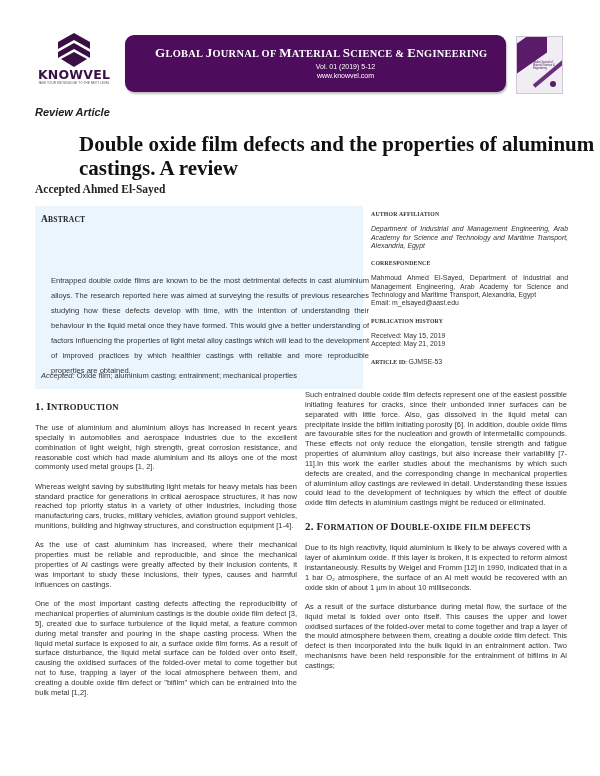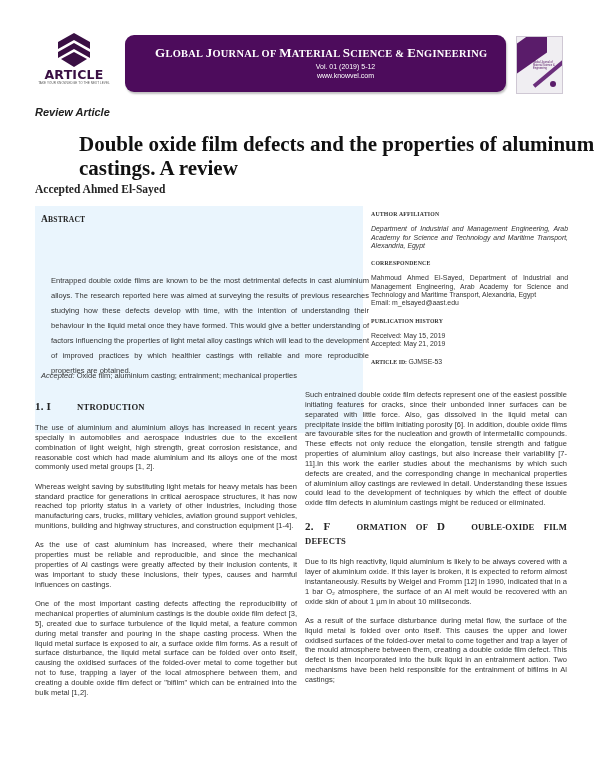--- a/index.html
+++ b/index.html
@@ -19,50 +19,50 @@
   .cover { position: absolute; left: 516px; top: 36px; width: 47px; height: 58px; background: #f0eef2; border: 1px solid #cfc8d4; overflow: hidden; }
   .cover .c-band { position: absolute; left: -6px; top: -2px; width: 36px; height: 30px; background: #5a1c6a; transform: skewY(-35deg); }
   .cover .c-stripe { position: absolute; left: 10px; top: 28px; width: 60px; height: 4px; background: #6b2e7c; transform: rotate(-40deg); }
   .cover .c-text { position: absolute; left: 16px; top: 24px; font-size: 2.6px; line-height: 3px; color: #4d0c5c; }
   .cover .c-dot { position: absolute; right: 6px; bottom: 6px; width: 6px; height: 6px; border-radius: 50%; background: #5a1c6a; }
 
   .article-type { position: absolute; left: 35px; top: 106px; font-family: Liberation Sans, sans-serif; font-style: italic; font-weight: bold; font-size: 11px; color: #222; }
   .title { position: absolute; left: 35px; top: 132px; width: 520px; font-family: "Liberation Serif", serif; font-weight: bold; font-size: 21px; line-height: 24px; color: #111; margin-left: 44px; }
   .author { position: absolute; left: 35px; top: 183px; font-family: "Liberation Serif", serif; font-weight: bold; font-size: 11.5px; color: #222; }
 
-  .abstract-box { position: absolute; left: 35px; top: 206px; width: 328px; height: 227px; background: #eaf5fd; }
+  .abstract-box { position: absolute; left: 35px; top: 206px; width: 328px; height: 183px; background: #eaf5fd; }
   .abstract-box .heading { position: absolute; left: 6px; top: 8px; font-family: "Liberation Serif", serif; font-weight: bold; font-size: 9.5px; color: #222; letter-spacing: 0.2px; }
   .abstract-box .body { position: absolute; left: 16px; top: 67px; width: 318px; font-size: 7.55px; line-height: 15px; text-align: justify; color: #333; }
   .abstract-box .keywords { position: absolute; left: 6px; top: 165px; font-size: 7.55px; color: #333; white-space: nowrap; }
   .abstract-box .keywords i { font-style: italic; }
 
   .sidebar { position: absolute; left: 371px; top: 210px; width: 197px; font-size: 6.9px; line-height: 8.3px; color: #333; }
   .sidebar .sh { font-family: "Liberation Serif", serif; font-weight: bold; font-size: 5.8px; letter-spacing: 0.2px; color: #333; margin-bottom: 7px; }
   .sidebar .sv { text-align: justify; margin-bottom: 9px; }
   .sidebar .sv.it { font-style: italic; }
   .sidebar .artid { font-family: "Liberation Serif", serif; font-weight: bold; font-size: 5.8px; }
   .sidebar .artid span { font-family: "Liberation Sans", sans-serif; font-weight: normal; font-size: 6.9px; }
 
   .col { position: absolute; width: 262px; font-size: 7.55px; line-height: 9.85px; color: #333; text-align: justify; }
   .col p { margin-bottom: 9.5px; }
   .col-left { left: 35px; top: 400px; }
   .col-right { left: 305px; top: 390px; }
   .sec-head { font-family: "Liberation Serif", serif; font-weight: bold; font-size: 11px; color: #222; margin-bottom: 9px; line-height: 13px; letter-spacing: 0.2px; }
-  .sec-head .sc { font-size: 8.6px; padding-left: 26px; }
+  .sec-head .sc { font-size: 8.6px; }
 </style>
 </head>
 <body>
 
 <div class="logo">
   <svg width="34" height="34" viewBox="0 0 34 34">
     <polygon points="17,0 33,9 33,16 17,7 1,16 1,9" fill="#3a1044"></polygon>
     <polygon points="17,10 33,19 33,25 17,16 1,25 1,19" fill="#3a1044"></polygon>
     <polygon points="17,19 30,26 17,34 4,26" fill="#3a1044"></polygon>
   </svg>
-  <div class="wordmark">ARTICLE</div>
+  <div class="wordmark">KNOWVEL</div>
   <div class="tagline">TAKE YOUR KNOWLEDGE TO THE NEXT LEVEL</div>
 </div>
 
 <div class="banner">
   <div class="jtitle">
     <span>G</span><span class="sc">LOBAL </span><span>J</span><span class="sc">OURNAL OF </span><span>M</span><span class="sc">ATERIAL </span><span>S</span><span class="sc">CIENCE &amp; </span><span>E</span><span class="sc">NGINEERING</span>
   </div>
   <div class="meta">
     <div>Vol. 01 (2019) 5-12</div>
     <div>www.knowvel.com</div>

